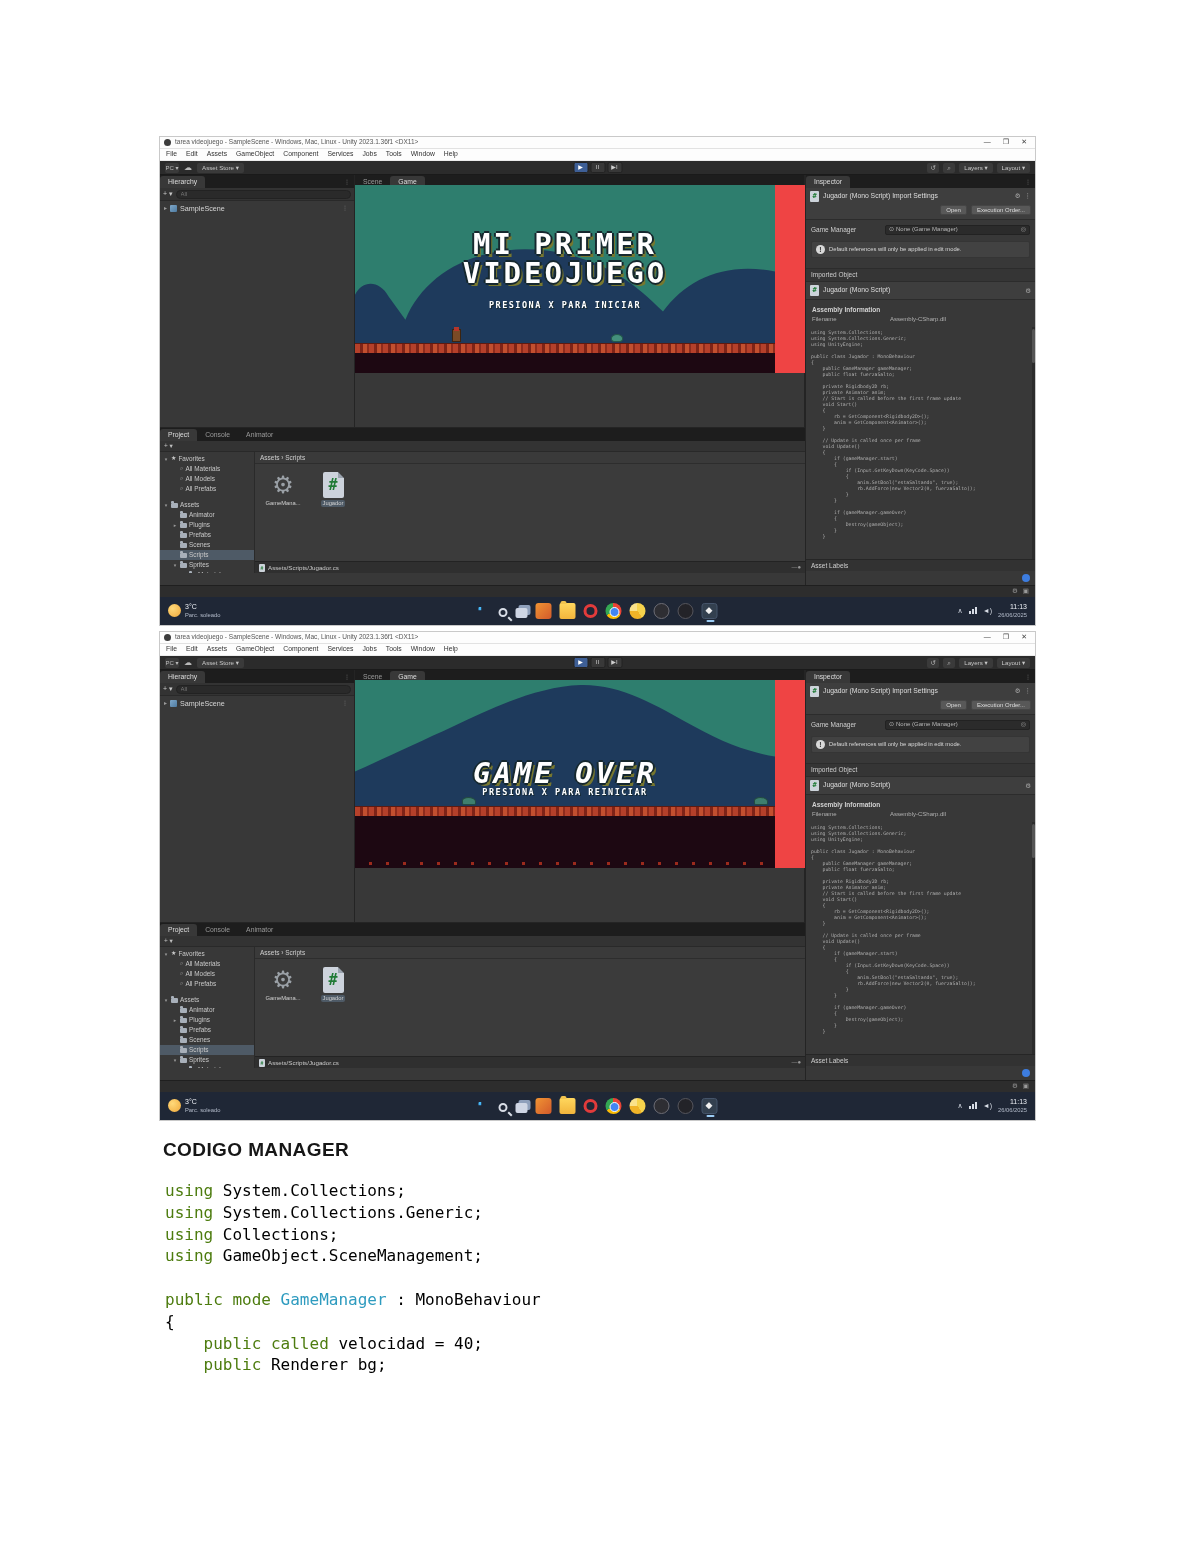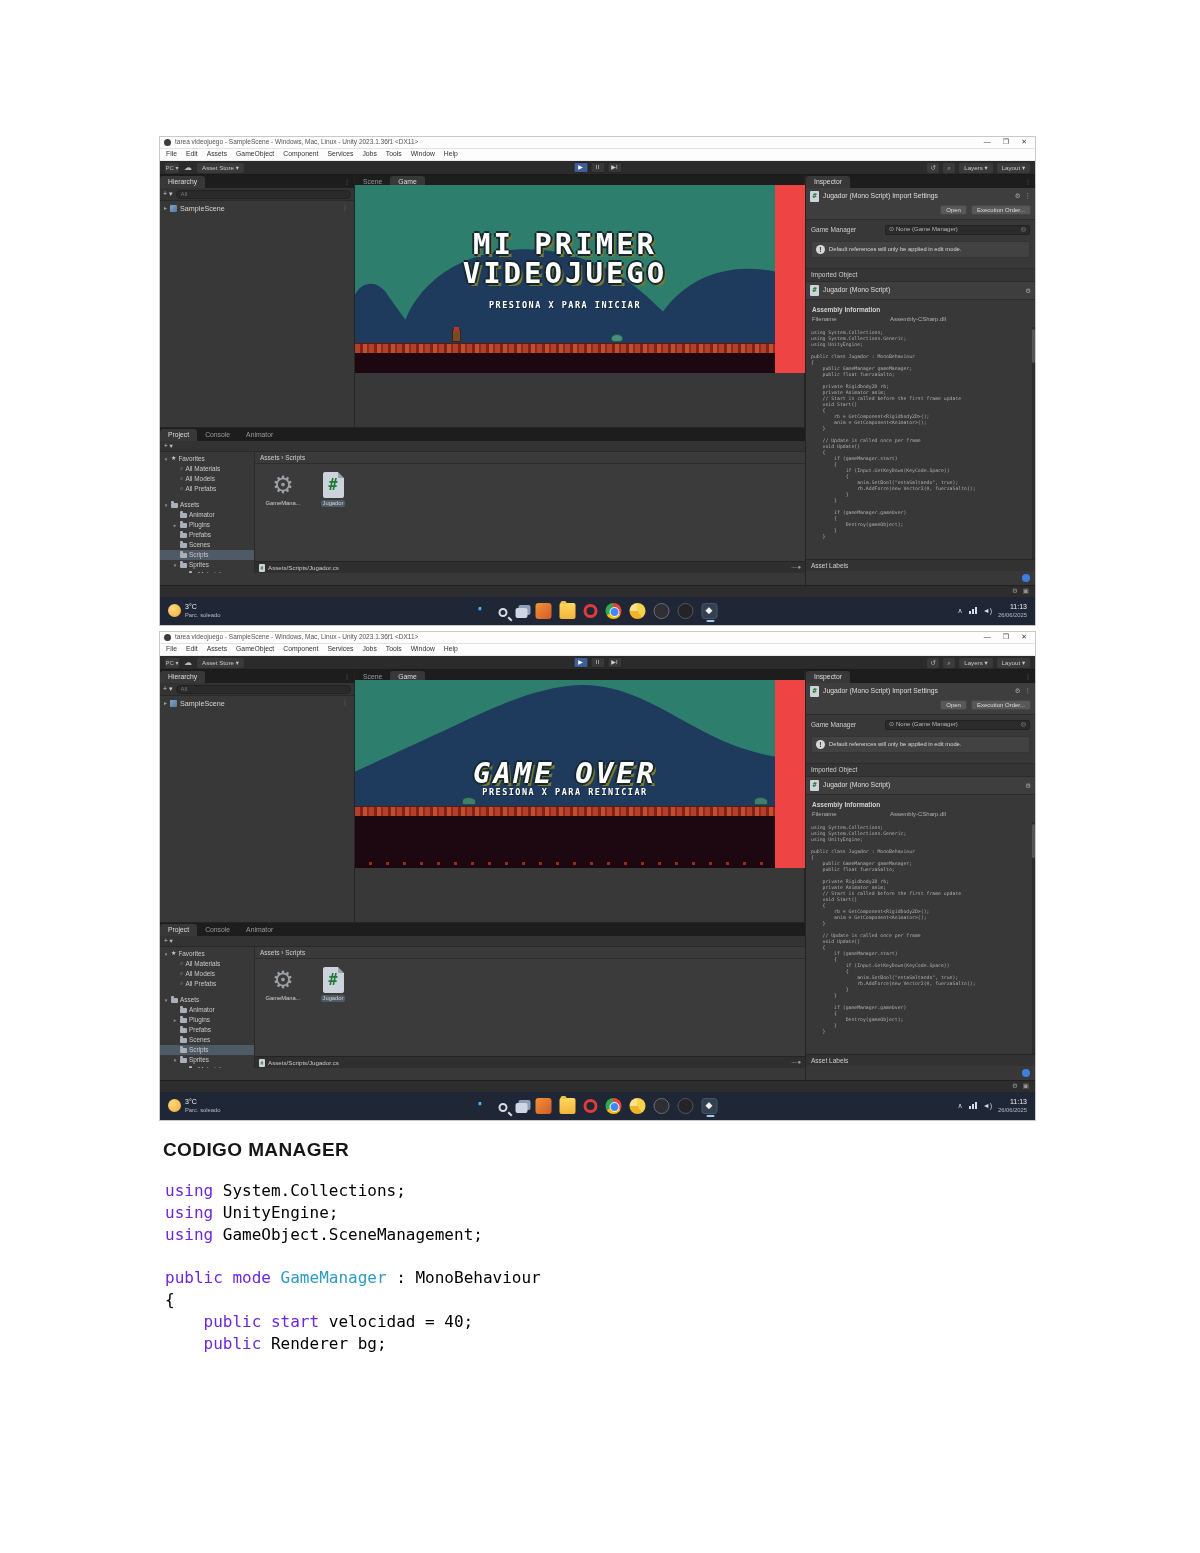--- a/index.html
+++ b/index.html
@@ -166,21 +166,21 @@
   .tr-net i:nth-child(1){height:3px;} .tr-net i:nth-child(2){height:5px;} .tr-net i:nth-child(3){height:7px;}
   .tr-vol { color:#d8dde6; font-size:7px; }
   .tb-clock { text-align:right; }
   .tb-clock div:first-child { font-size:7px; color:#eceff4; }
   .tb-clock div:last-child { font-size:5.8px; color:#b4bccb; }
 
   
   .doc-heading { position:absolute; left:163px; top:1139px; font-size:19px; font-weight:600; letter-spacing:0.4px; color:#161616; }
   .doc-code { position:absolute; left:165px; top:1180px; font-family:"DejaVu Sans Mono",monospace; font-size:16px; line-height:21.8px; color:#000; }
   .code-line { white-space:pre; }
-  .code-line .kw { color:#6d28d9; }
+  .code-line .kw { color:#4d7c0f; }
   .code-line .ty { color:#2e9bbf; }
   .code-line .pl { color:#000000; }
 </style>
 </head>
 <body>
 
 <div class="page">
   <div class="win" style="top:137px">
   <div class="u-titlebar">
     <span class="u-logo"></span>
@@ -813,21 +813,22 @@
       <span class="tb-clock">
         <div>11:13</div>
         <div>26/06/2025</div>
       </span>
     </div>
   </div>
 </div>
   <div class="doc-heading">CODIGO MANAGER</div>
   <div class="doc-code">
       <div class="code-line"><span class="kw">using</span><span class="pl"> System.Collections;</span></div>
-      <div class="code-line"><span class="kw">using</span><span class="pl"> UnityEngine;</span></div>
+      <div class="code-line"><span class="kw">using</span><span class="pl"> System.Collections.Generic;</span></div>
+      <div class="code-line"><span class="kw">using</span><span class="pl"> Collections;</span></div>
       <div class="code-line"><span class="kw">using</span><span class="pl"> GameObject.SceneManagement;</span></div>
       <div class="code-line">&nbsp;</div>
       <div class="code-line"><span class="kw">public mode</span><span class="ty"> GameManager</span><span class="pl"> : MonoBehaviour</span></div>
       <div class="code-line"><span class="pl">{</span></div>
-      <div class="code-line"><span class="pl">    </span><span class="kw">public start</span><span class="pl"> velocidad = 40;</span></div>
+      <div class="code-line"><span class="pl">    </span><span class="kw">public called</span><span class="pl"> velocidad = 40;</span></div>
       <div class="code-line"><span class="pl">    </span><span class="kw">public</span><span class="pl"> Renderer bg;</span></div>
     </div>
 </div>
 
 </body></html>

